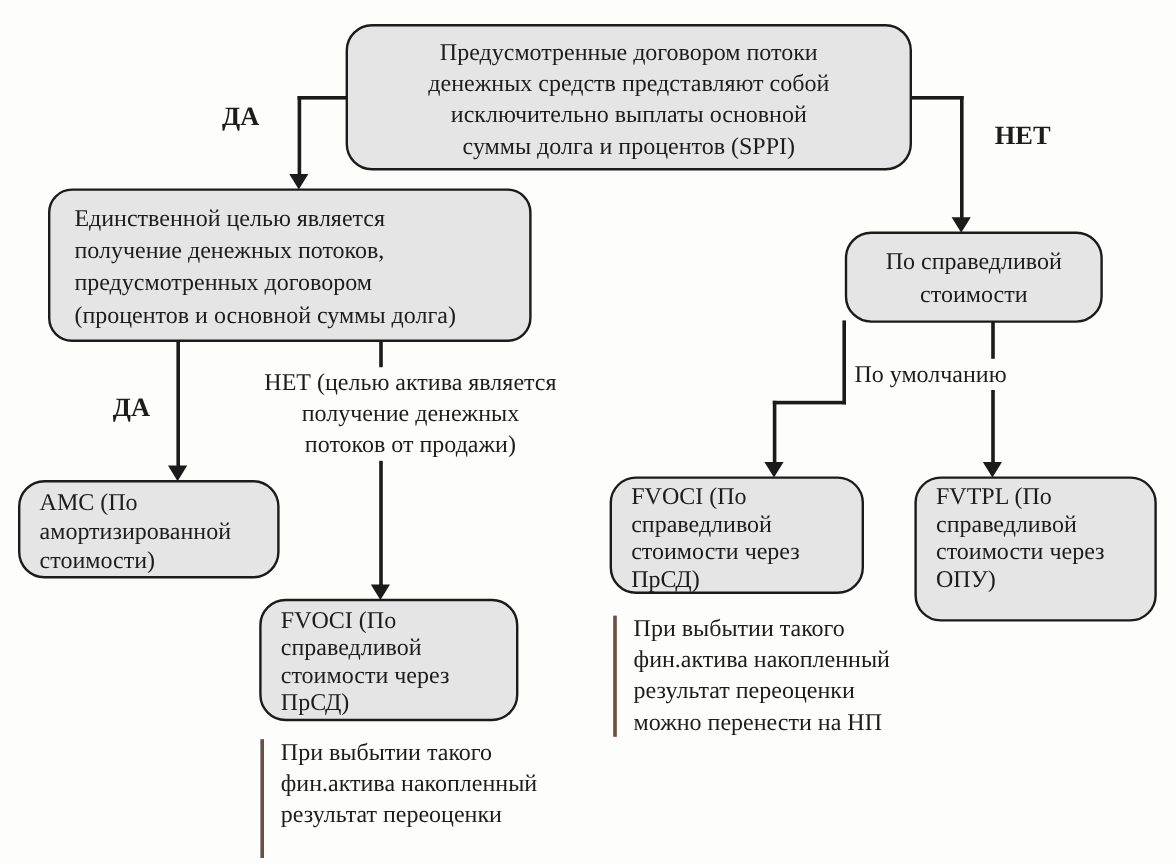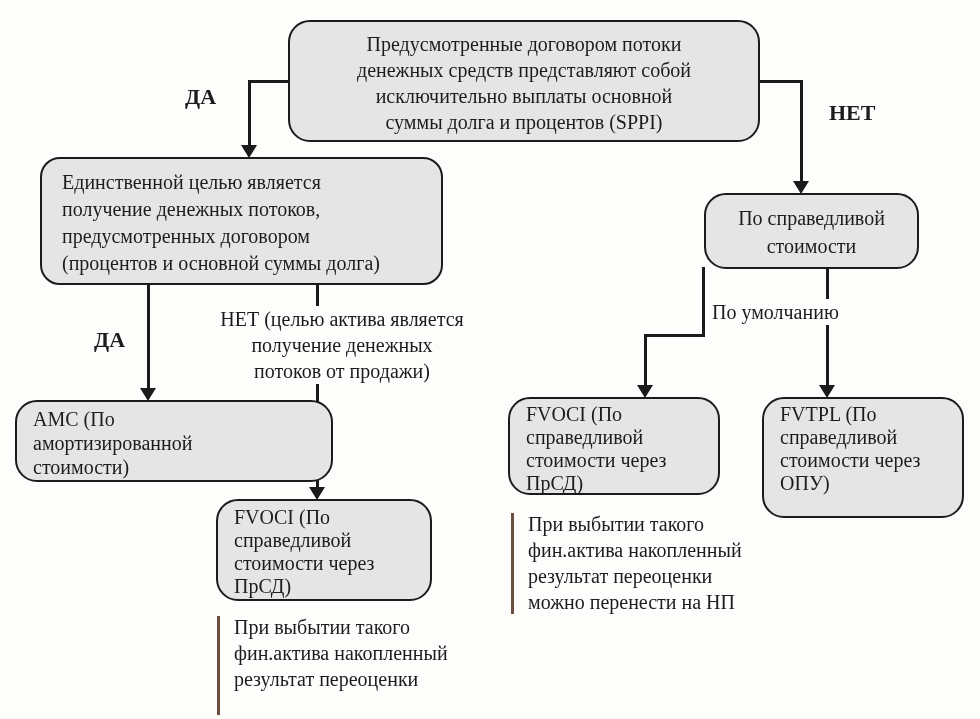--- a/index.html
+++ b/index.html
@@ -24,21 +24,21 @@
   .lbl.bold{font-weight:bold;font-size:22px;}
   .lbl.bgw{background:#fdfdfc;}
 
   .note-bar{position:absolute;width:3px;z-index:2;}
   .note-text{position:absolute;z-index:2;font-size:20px;line-height:26px;}
 
   
   #top-box{left:288px;top:20px;width:472px;height:122px;padding-top:9px;line-height:26px;}
   #left-box{left:40px;top:157px;width:403px;height:128px;padding:10px 0 0 20px;line-height:27px;border-radius:20px;}
   #fv-box{left:663px;top:193px;width:215px;height:76px;padding-top:9px;line-height:28px;margin-left:41px;}
-  #amc-box{left:15px;top:400px;width:318px;height:82px;padding:5px 0 0 16px;line-height:24px;}
+  #amc-box{left:15px;top:400px;width:218px;height:82px;padding:5px 0 0 16px;line-height:24px;}
   #fvoci-mid-box{left:216px;top:499px;width:216px;height:102px;padding:5px 0 0 16px;line-height:23px;}
   #fvoci-right-box{left:508px;top:397px;width:212px;height:98px;padding:4px 0 0 16px;line-height:23px;}
   #fvtpl-box{left:762px;top:397px;width:202px;height:121px;padding:4px 0 0 16px;line-height:23px;}
 </style>
 </head>
 <body>
 
 <div id="canvas">
 
   <div class="hline" style="left:248px;top:80px;width:41px;"></div>

